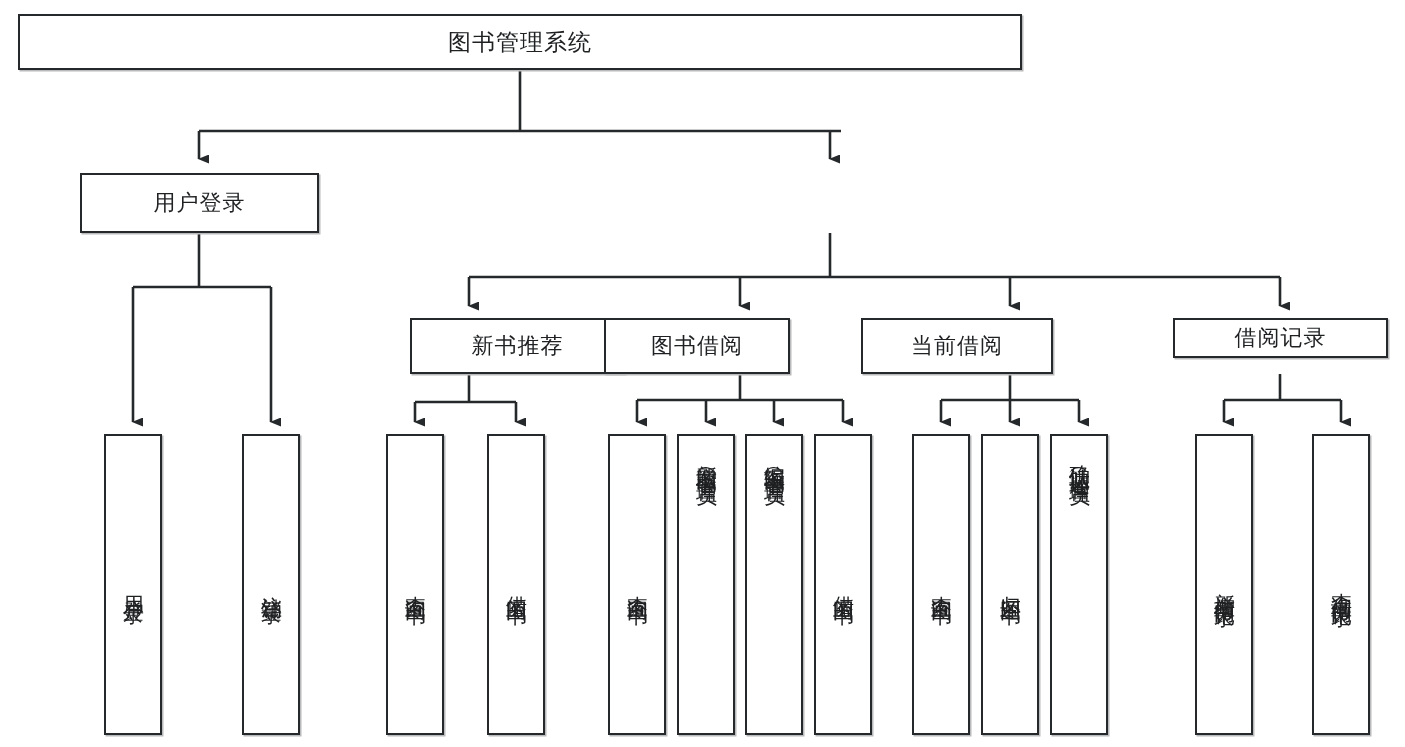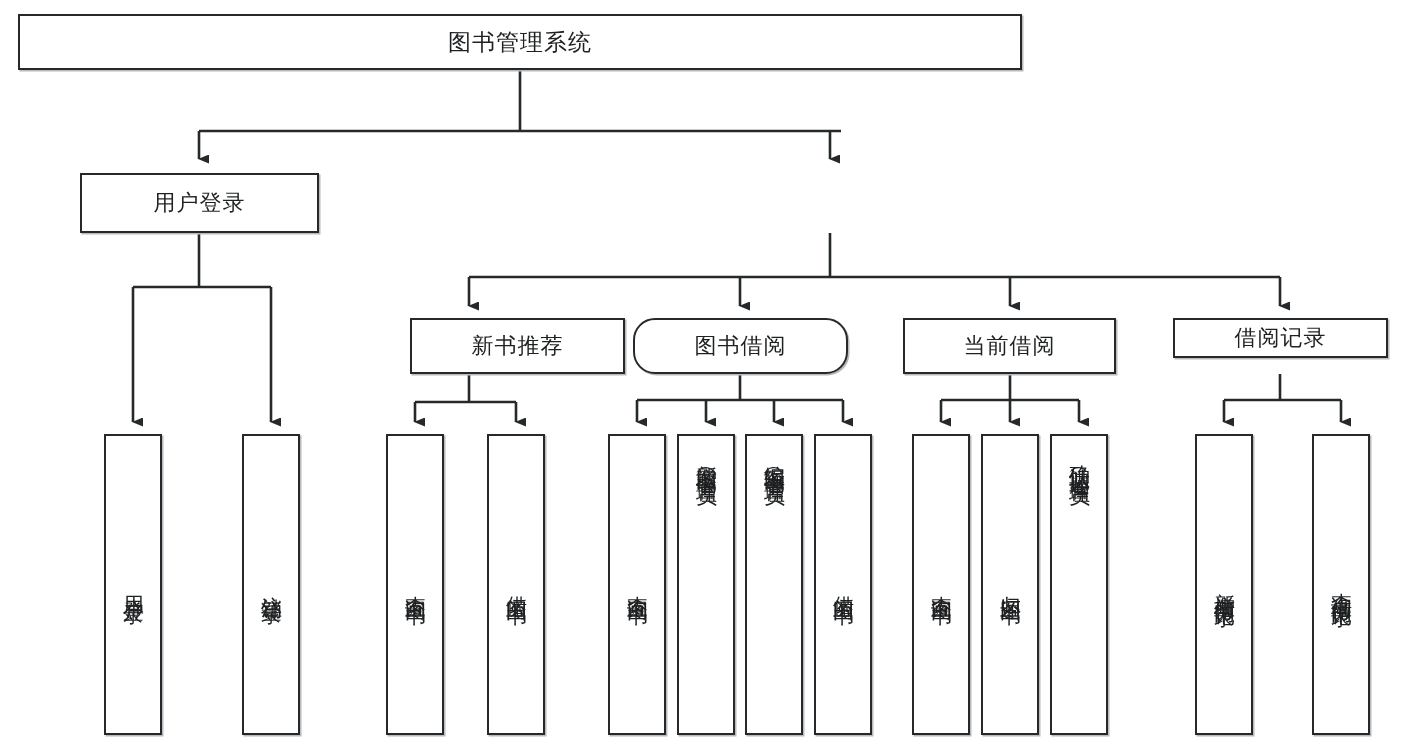--- a/index.html
+++ b/index.html
@@ -130,25 +130,25 @@
 
   <div class="node" style="left:80px;top:173px;width:239px;height:60px;">
     <span class="label">用户登录</span>
   </div>
 
 
   <div class="node" style="left:362px;top:318px;width:215px;height:56px;margin-left:48px;">
     <span class="label">新书推荐</span>
   </div>
 
-  <div class="node" style="left:633px;top:318px;width:215px;height:56px;border-radius:22px;">
+  <div class="node" style="left:604px;top:318px;width:186px;height:56px;">
     <span class="label">图书借阅</span>
   </div>
 
-  <div class="node" style="left:903px;top:318px;width:213px;height:56px;">
+  <div class="node" style="left:861px;top:318px;width:192px;height:56px;">
     <span class="label">当前借阅</span>
   </div>
 
   <div class="node" style="left:1173px;top:318px;width:215px;height:40px;">
     <span class="label">借阅记录</span>
   </div>
 
   <div class="node vert mid" style="left:104px;top:434px;width:58px;height:301px;">
     <span class="label">用户登录</span>
   </div>

